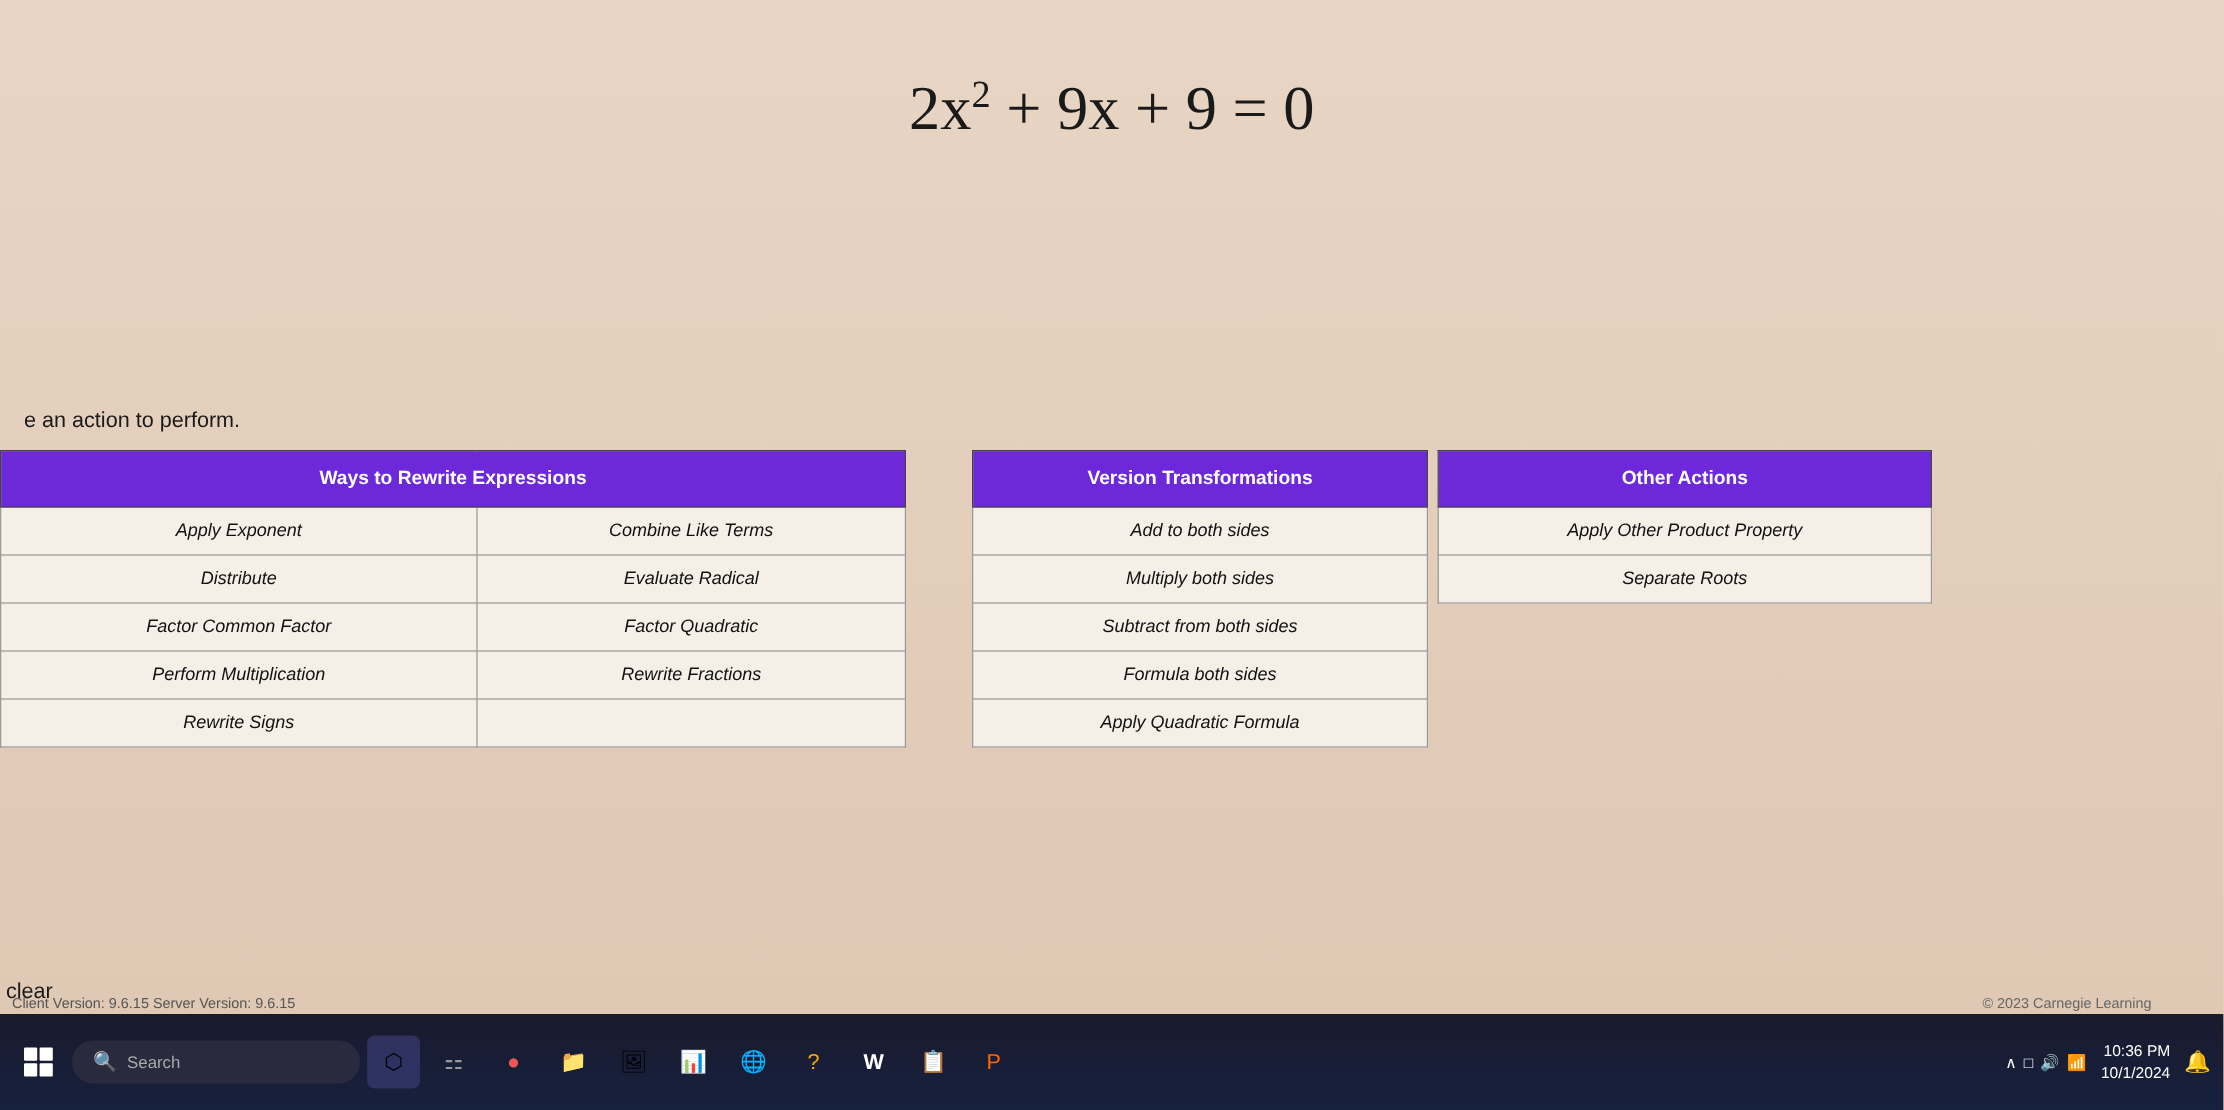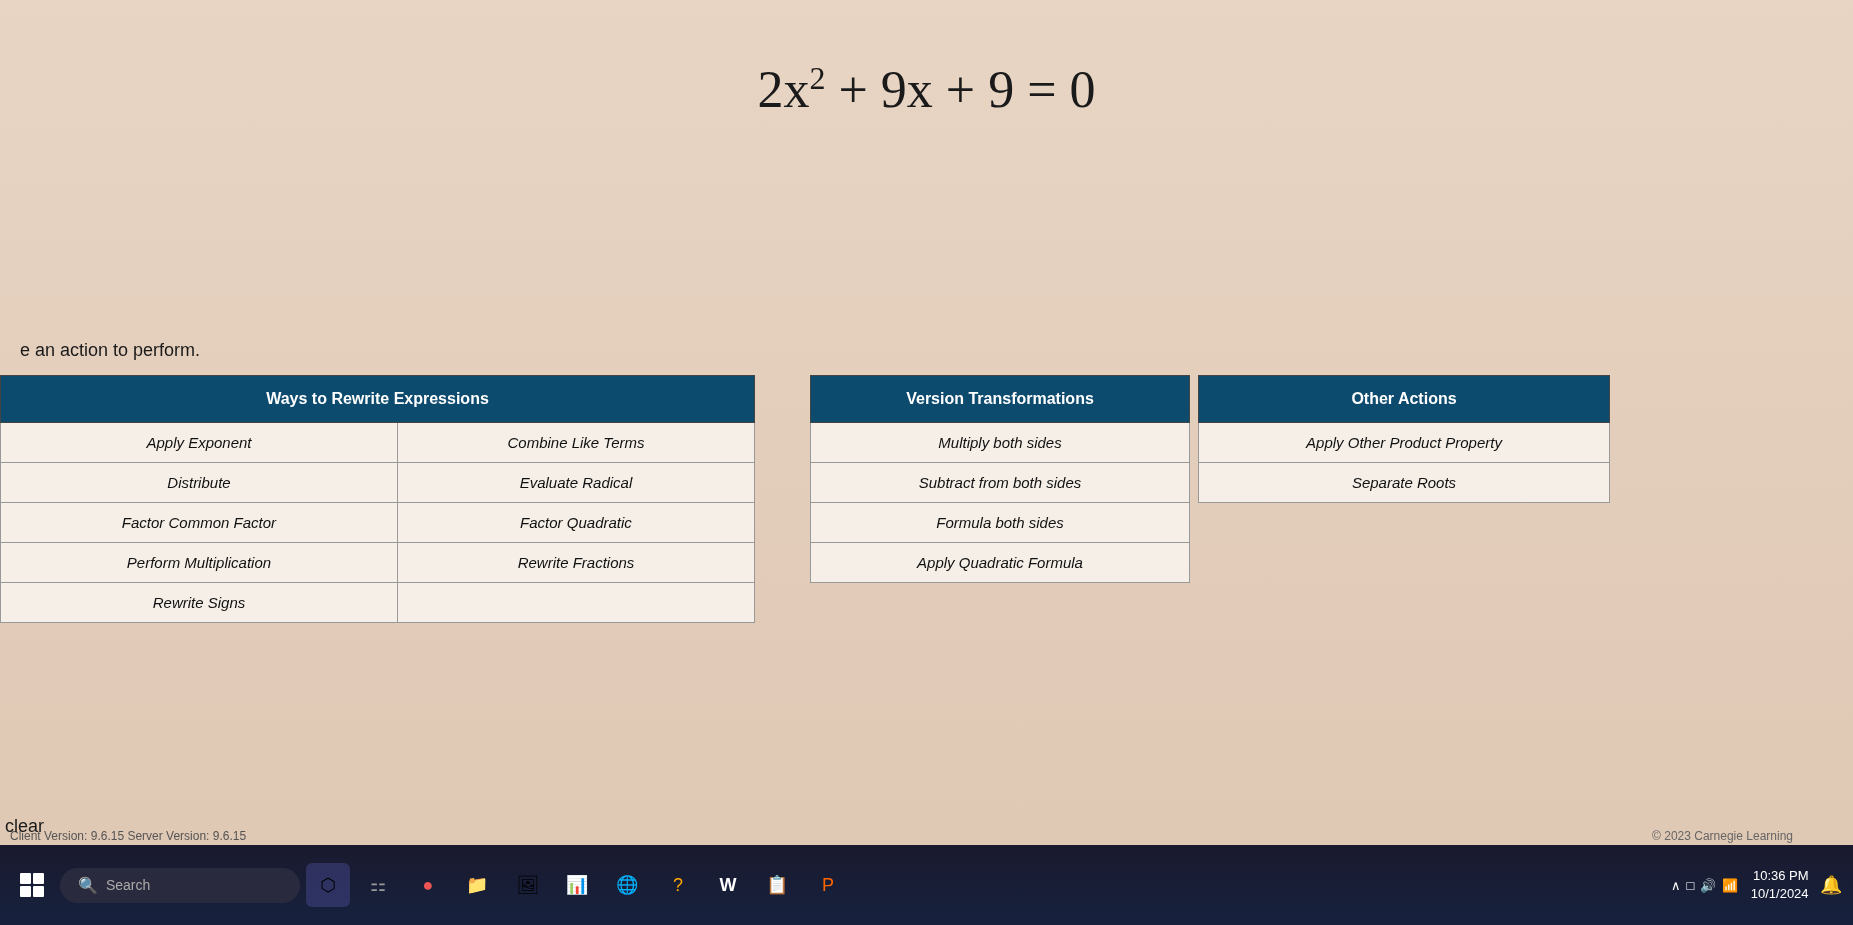--- a/index.html
+++ b/index.html
@@ -192,21 +192,21 @@
       width: 412px;
       margin-left: 8px;
     }
 
     table {
       width: 100%;
       border-collapse: collapse;
     }
 
     th {
-      background-color: #0c4a6e;
+      background-color: #6d28d9;
       color: white;
       padding: 14px 8px;
       font-size: 16px;
       font-weight: bold;
       text-align: center;
       border: 1px solid #444;
     }
 
     td {
       background-color: #f5efe8;
@@ -273,20 +273,23 @@
   </div>
 
   <div class="equation-table-wrapper">
     <table>
       <thead>
         <tr>
           <th>Version Transformations</th>
         </tr>
       </thead>
       <tbody>
+        <tr>
+          <td>Add to both sides</td>
+        </tr>
         <tr>
           <td>Multiply both sides</td>
         </tr>
         <tr>
           <td>Subtract from both sides</td>
         </tr>
         <tr>
           <td>Formula both sides</td>
         </tr>
         <tr>

